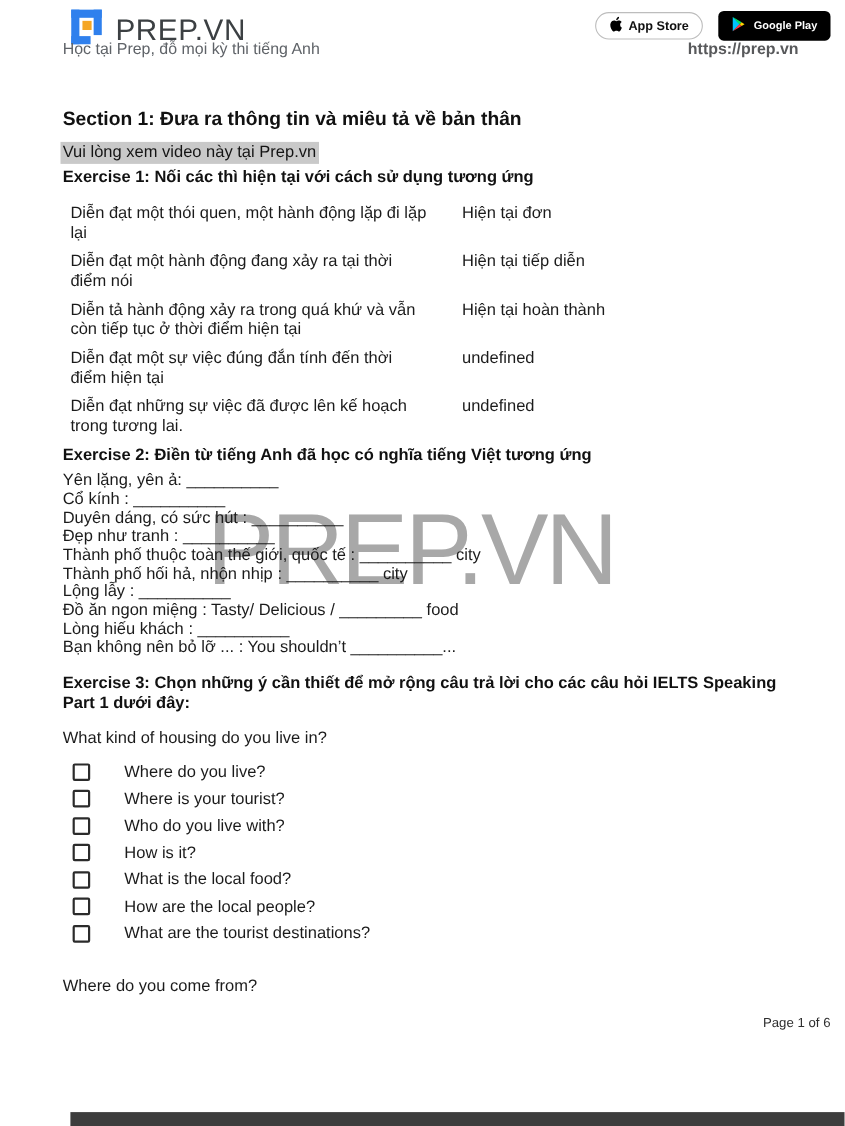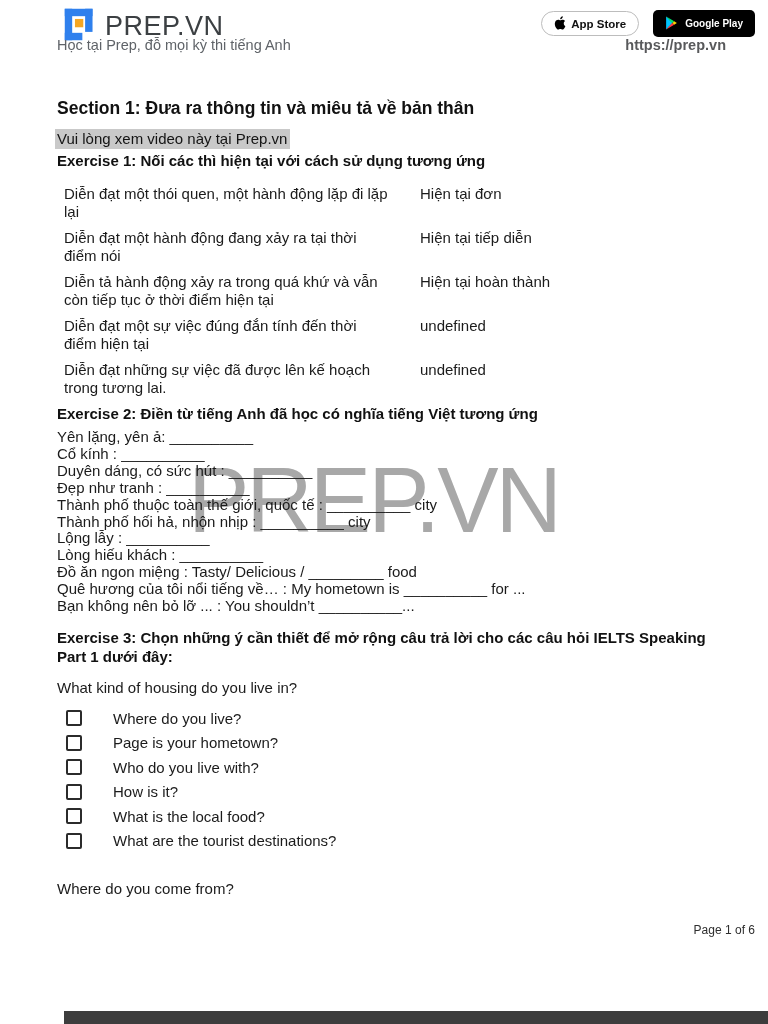--- a/index.html
+++ b/index.html
@@ -135,50 +135,53 @@
     <div class="ex-title ex2-title">Exercise 2: Điền từ tiếng Anh đã học có nghĩa tiếng Việt tương ứng</div>
 
     <div>
       <div class="fill-line">Yên lặng, yên ả: __________</div>
       <div class="fill-line">Cổ kính : __________</div>
       <div class="fill-line">Duyên dáng, có sức hút : __________</div>
       <div class="fill-line">Đẹp như tranh : __________</div>
       <div class="fill-line">Thành phố thuộc toàn thế giới, quốc tế : __________ city</div>
       <div class="fill-line">Thành phố hối hả, nhộn nhịp : __________ city</div>
       <div class="fill-line">Lộng lẫy : __________</div>
+      <div class="fill-line">Đồ ăn ngon miệng : Tasty/ Delicious / _________ food</div>
       <div class="fill-line">Lòng hiếu khách : __________</div>
-      <div class="fill-line">Đồ ăn ngon miệng : Tasty/ Delicious / _________ food</div>
-      <div class="fill-line">Quê hương của tôi nổi tiếng về… : My hometown is __________ for ...</div>
       <div class="fill-line">Bạn không nên bỏ lỡ ... : You shouldn’t __________...</div>
     </div>
 
     <div class="ex-title ex3-title">Exercise 3: Chọn những ý cần thiết để mở rộng câu trả lời cho các câu hỏi IELTS Speaking Part 1 dưới đây:</div>
 
     <div class="question q1">What kind of housing do you live in?</div>
 
     <div class="checkbox-list">
       <div class="checkbox-row">
         <span class="checkbox"></span>
         <span class="checkbox-label">Where do you live?</span>
       </div>
       <div class="checkbox-row">
         <span class="checkbox"></span>
-        <span class="checkbox-label">Page is your hometown?</span>
+        <span class="checkbox-label">Where is your tourist?</span>
       </div>
       <div class="checkbox-row">
         <span class="checkbox"></span>
         <span class="checkbox-label">Who do you live with?</span>
       </div>
       <div class="checkbox-row">
         <span class="checkbox"></span>
         <span class="checkbox-label">How is it?</span>
       </div>
       <div class="checkbox-row">
         <span class="checkbox"></span>
         <span class="checkbox-label">What is the local food?</span>
+      </div>
+      <div class="checkbox-row">
+        <span class="checkbox"></span>
+        <span class="checkbox-label">How are the local people?</span>
       </div>
       <div class="checkbox-row">
         <span class="checkbox"></span>
         <span class="checkbox-label">What are the tourist destinations?</span>
       </div>
     </div>
 
     <div class="question q2">Where do you come from?</div>
   </div>
 

